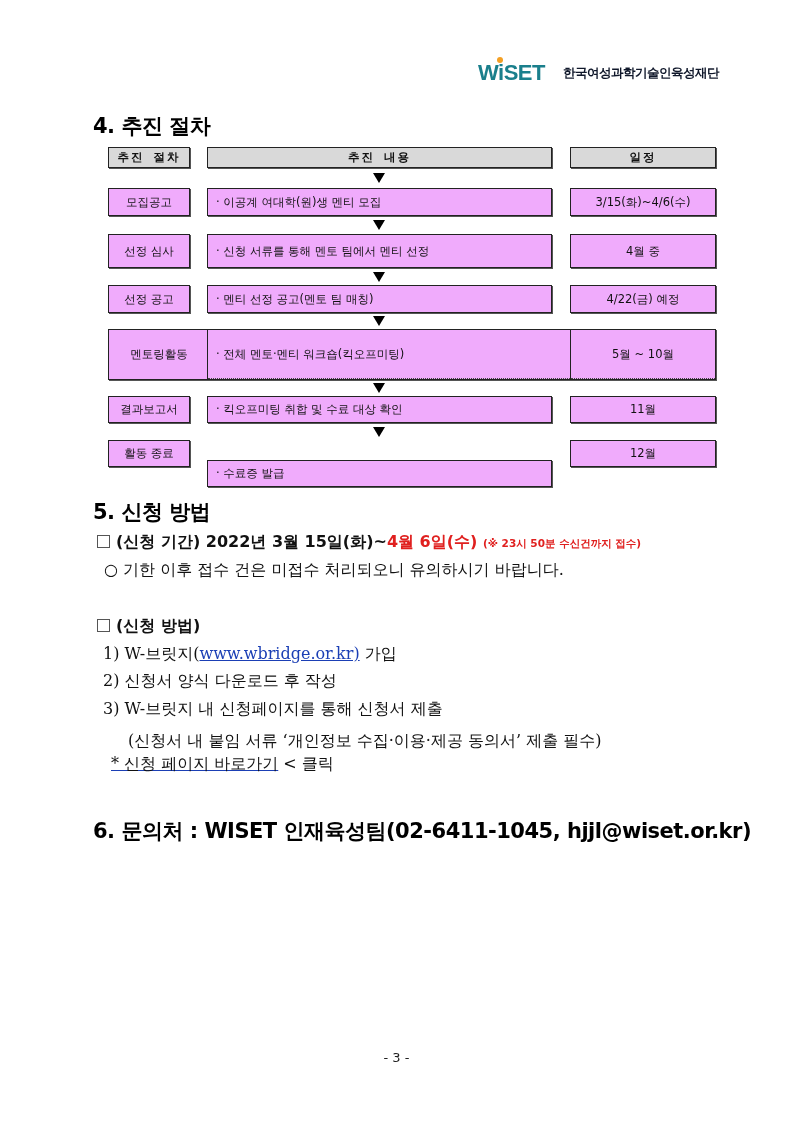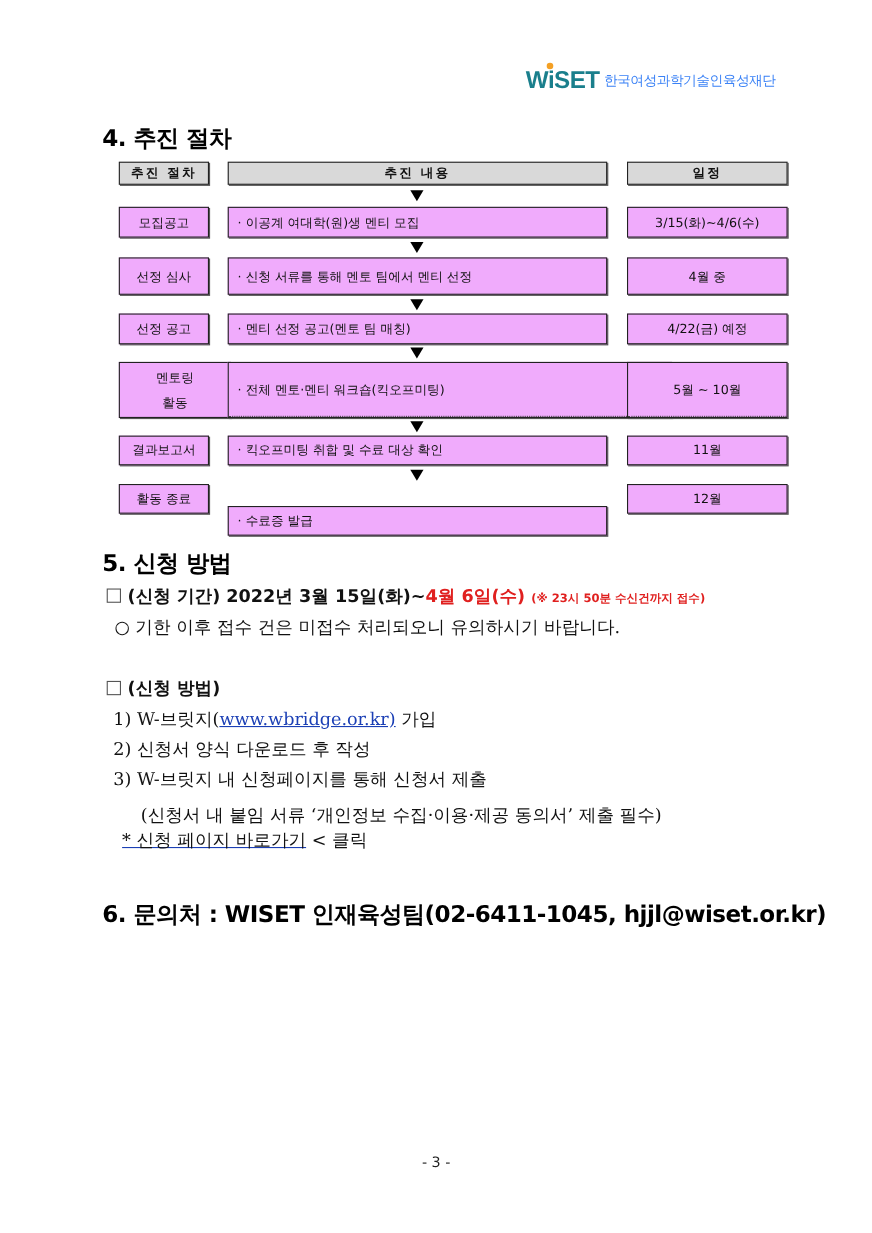--- a/index.html
+++ b/index.html
@@ -1,25 +1,25 @@
 <!DOCTYPE html>
 <html><head>
 <meta charset="utf-8">
 <style>
   html, body { margin:0; padding:0; background:#ffffff; }
   body { width:793px; height:1121px; position:relative; overflow:hidden; font-family:"DejaVu Sans", sans-serif; color:#111; }
   .logo { position:absolute; left:478px; top:60px; display:flex; align-items:center; }
   .logo-mark { font-family:"Liberation Sans", sans-serif; font-weight:bold; font-size:22px; color:#1a7f8c; letter-spacing:-0.5px; position:relative; }
   .logo-mark .dot { position:absolute; left:19px; top:-3px; width:6px; height:6px; border-radius:50%; background:#f4a024; }
-  .logo-text { font-size:12.5px; font-weight:normal; color:#3b82f6; margin-left:4px; letter-spacing:-0.5px; }
+  .logo-text { font-size:12.5px; font-weight:bold; color:#0f172a; margin-left:18px; letter-spacing:-0.5px; }
 
   .h-sec { position:absolute; left:93px; font-family:"DejaVu Sans", sans-serif; font-weight:bold; font-size:21px; color:#000; letter-spacing:-0.5px; }
 
   .box { position:absolute; border:1px solid #222; box-shadow:1px 1px 0 #555; background:#f0abfc; font-size:11.5px; display:flex; align-items:center; box-sizing:border-box; }
-  .box.hdr { background:#d9d9d9; font-weight:bold; justify-content:center; font-size:11.5px; letter-spacing:2px; }
+  .box.hdr { background:#d9d9d9; font-weight:bold; justify-content:center; font-size:11.5px; letter-spacing:2px;font-family:Liberation Mono, monospace; }
   .box.c { justify-content:center; }
   .box.l { padding-left:8px; }
   .arrow { position:absolute; left:373px; width:0; height:0; border-left:6px solid transparent; border-right:6px solid transparent; border-top:10px solid #000; }
   .split { flex-direction:column; align-items:stretch; }
   .split > div { flex:1; display:flex; align-items:center; }
   .split > div:first-child { border-bottom:1px dotted #444; }
   .split.l > div { padding-left:0; }
   .split.c > div { justify-content:center; }
 
   .line { position:absolute; font-size:16px; color:#111; white-space:nowrap; }
@@ -55,21 +55,21 @@
 <div class="box c" style="left:108px; top:234px; width:82px; height:34px;">선정 심사</div>
 <div class="box l" style="left:207px; top:234px; width:345px; height:34px;">· 신청 서류를 통해 멘토 팀에서 멘티 선정</div>
 <div class="box c" style="left:570px; top:234px; width:146px; height:34px;">4월 중</div>
 <div class="arrow" style="top:272px;"></div>
 
 <div class="box c" style="left:108px; top:285px; width:82px; height:28px;">선정 공고</div>
 <div class="box l" style="left:207px; top:285px; width:345px; height:28px;">· 멘티 선정 공고(멘토 팀 매칭)</div>
 <div class="box c" style="left:570px; top:285px; width:146px; height:28px;">4/22(금) 예정</div>
 <div class="arrow" style="top:316px;"></div>
 
-<div class="box c" style="left:108px; top:329px; width:102px; height:51px; flex-direction:column; justify-content:center; line-height:23px;text-align:right;">
+<div class="box c" style="left:108px; top:329px; width:102px; height:51px; flex-direction:row; justify-content:center; line-height:23px;text-align:right;">
   <span>멘토링</span>
   <span>활동</span>
 </div>
 <div class="box l split" style="left:207px; top:329px; width:404px; height:51px; padding-left:0;">
   <div style="padding-left:8px;">· 전체 멘토·멘티 워크숍(킥오프미팅)</div>
 </div>
 <div class="box split c" style="left:570px; top:329px; width:146px; height:51px;">
   <div>5월 ~ 10월</div>
 </div>
 <div class="arrow" style="top:383px;"></div>

